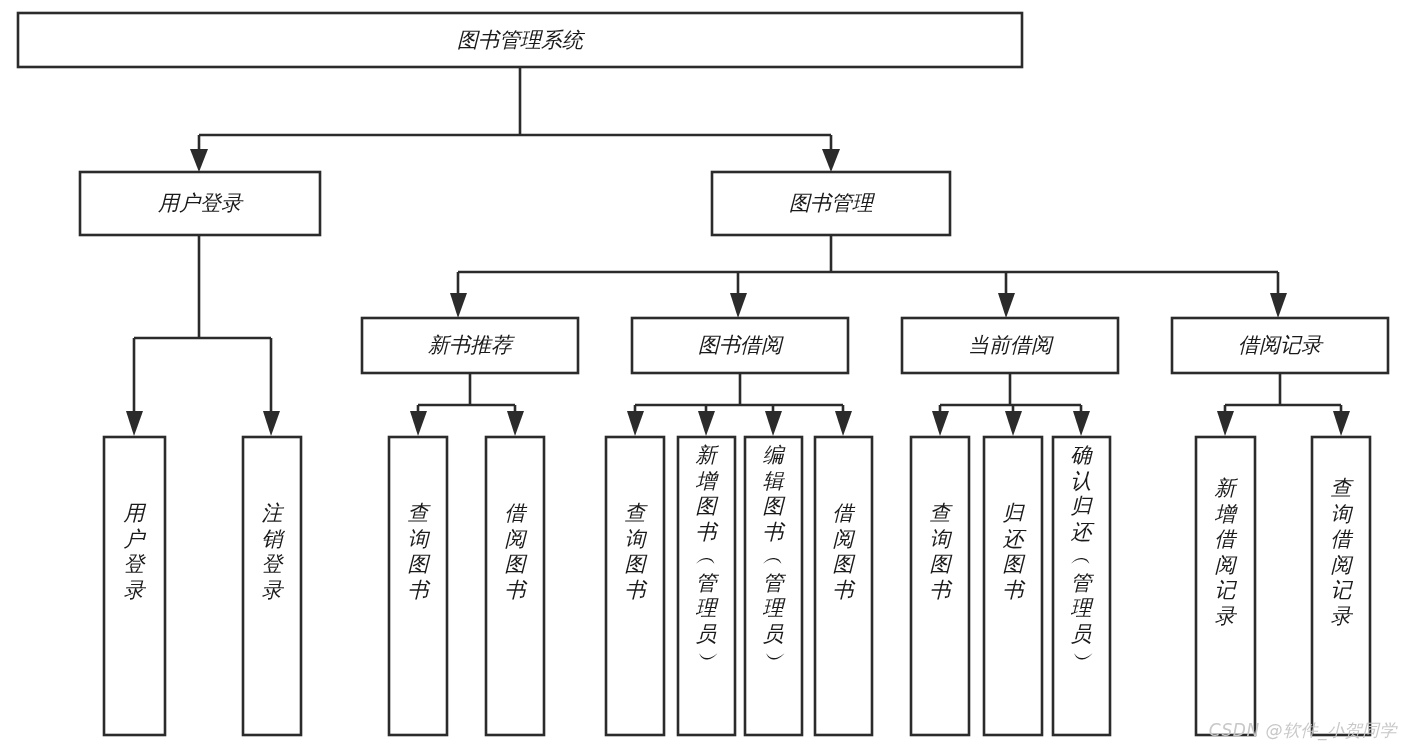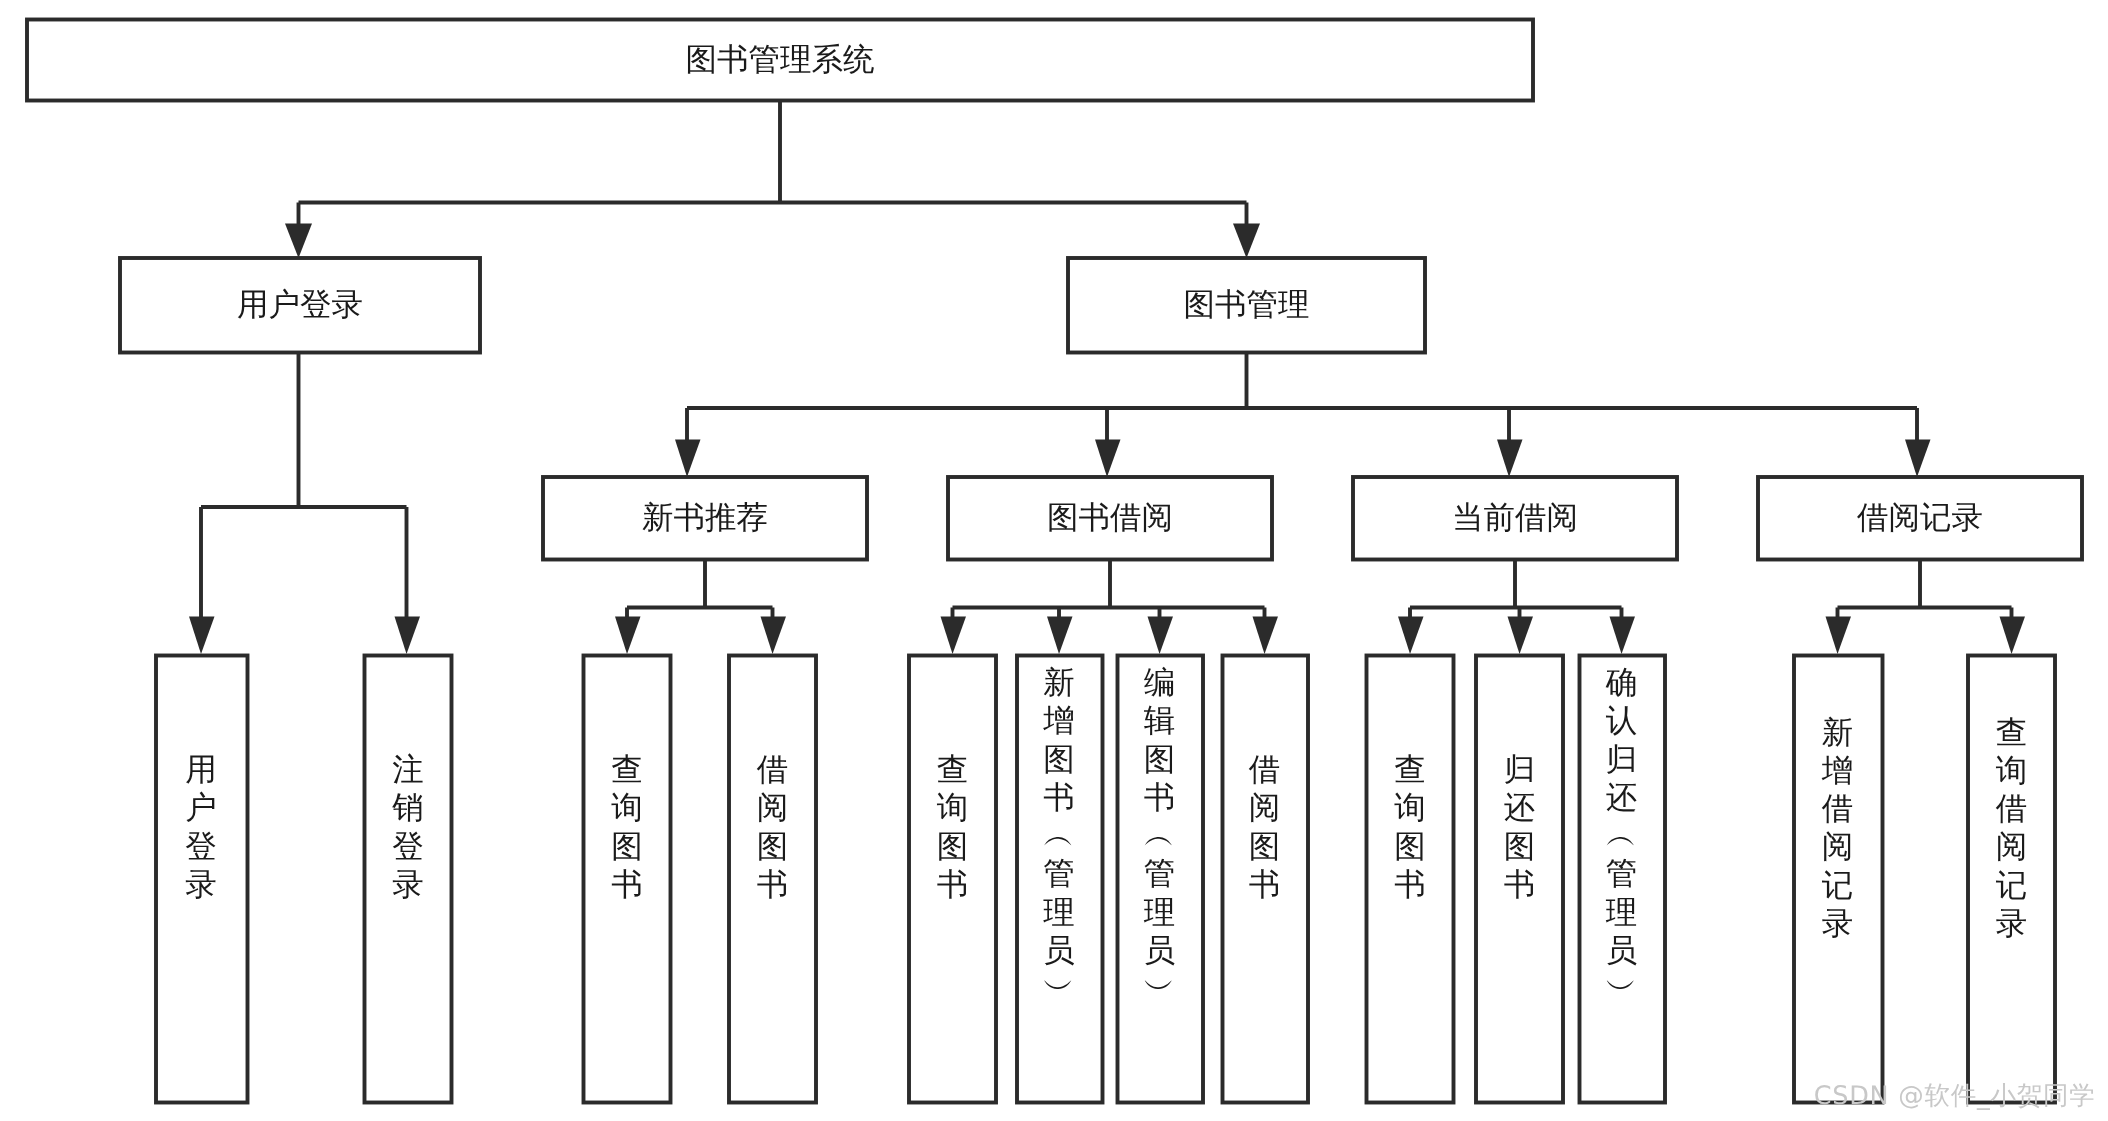--- a/index.html
+++ b/index.html
@@ -12,20 +12,21 @@
     width: 1405px;
     height: 747px;
     overflow: hidden;
     font-family: "DejaVu Sans", "Liberation Sans", sans-serif;
   }
   #diagram-root {
     position: relative;
     width: 1405px;
     height: 747px;
     background: #ffffff;
+    font-style: italic;
   }
   svg#flowchart {
     display: block;
     width: 1405px;
     height: 747px;
   }
   .box {
     fill: #ffffff;
     stroke: #2b2b2b;
     stroke-width: 2.6;

